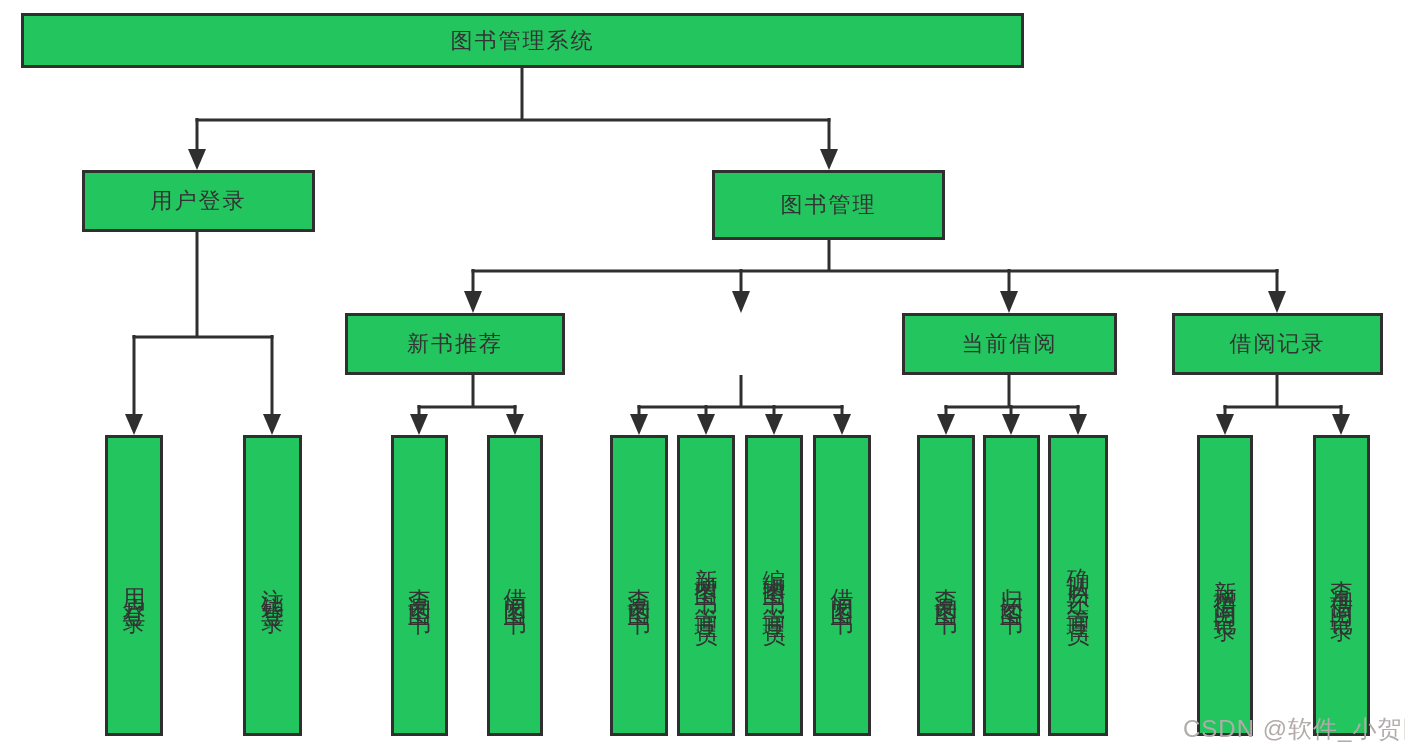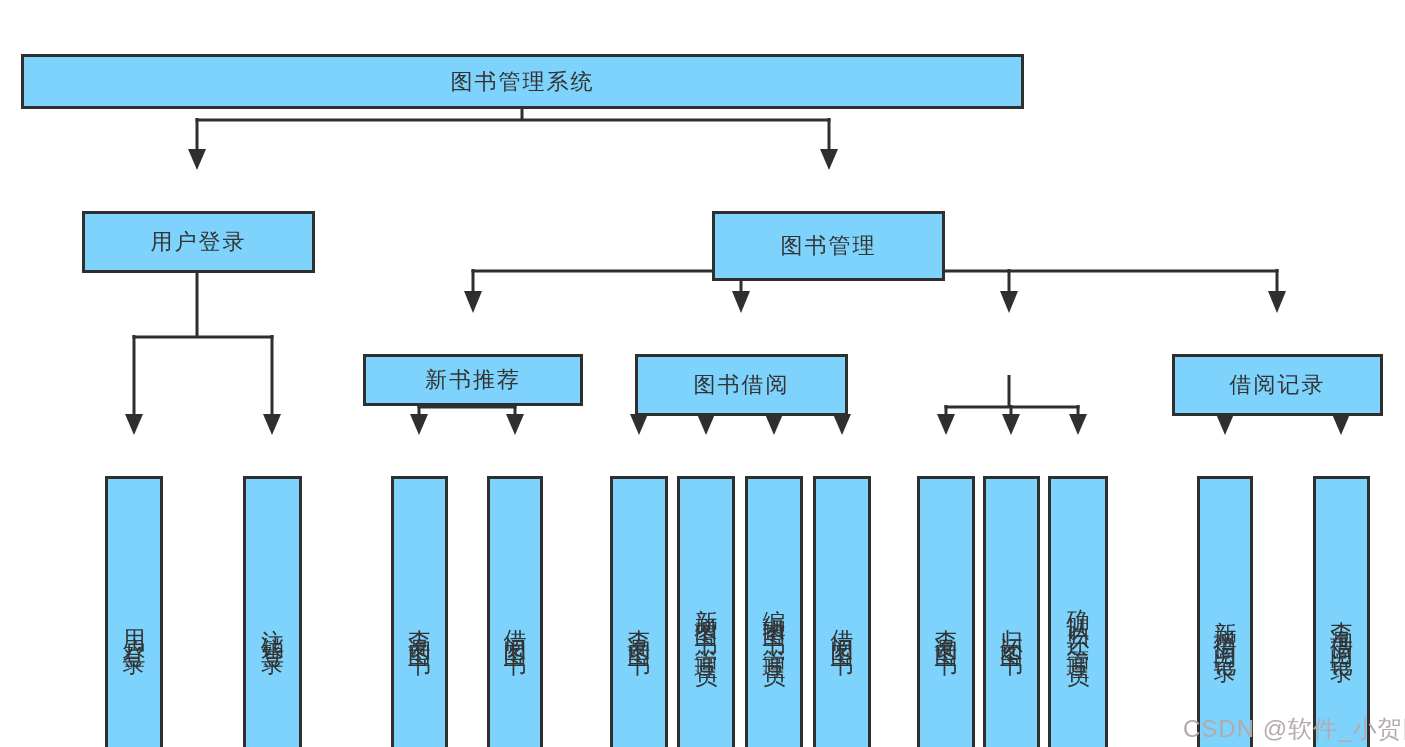--- a/index.html
+++ b/index.html
@@ -9,28 +9,27 @@
     background:#ffffff;
     font-family:"Liberation Sans","DejaVu Sans",sans-serif;
     color:#333333;
     overflow:hidden;
   }
   .connectors{position:absolute;left:0;top:0;width:1405px;height:747px;}
   .node{
     position:absolute;
     box-sizing:border-box;
     border:3px solid #2f2f2f;
-    background:#7dd3fc;
+    background:#22c55e;
     display:flex;align-items:center;justify-content:center;
     font-size:22px;
     letter-spacing:2px;
     color:#333333;
     text-align:left;
     z-index:2;
-    margin-top:41px;
   }
   .node.v{
     writing-mode:vertical-rl;
     text-orientation:mixed;
     font-size:23px;
     letter-spacing:8px;
     line-height:1;
     padding:4px 0;
   }
   .watermark{
@@ -113,22 +112,22 @@
       <path d="M1216,414 L1234,414 L1225,435 Z"></path>
       <path d="M1332,414 L1350,414 L1341,435 Z"></path>
     </g>
   </svg>
 
   <div class="node" style="left:21px;top:13px;width:1003px;height:55px">图书管理系统</div>
 
   <div class="node" style="left:82px;top:170px;width:233px;height:62px">用户登录</div>
   <div class="node" style="left:712px;top:170px;width:233px;height:70px">图书管理</div>
 
-  <div class="node" style="left:363px;top:313px;width:220px;height:52px">新书推荐</div>
-  <div class="node" style="left:635px;top:313px;width:213px;height:62px">图书借阅</div>
+  <div class="node" style="left:345px;top:313px;width:220px;height:62px">新书推荐</div>
+  <div class="node" style="left:902px;top:313px;width:215px;height:62px">当前借阅</div>
   <div class="node" style="left:1172px;top:313px;width:211px;height:62px">借阅记录</div>
 
   <div class="node v" style="left:105px;top:435px;width:58px;height:301px">用户登录</div>
   <div class="node v" style="left:243px;top:435px;width:59px;height:301px">注销登录</div>
 
   <div class="node v" style="left:391px;top:435px;width:57px;height:301px">查询图书</div>
   <div class="node v" style="left:487px;top:435px;width:56px;height:301px">借阅图书</div>
 
   <div class="node v" style="left:610px;top:435px;width:58px;height:301px">查询图书</div>
   <div class="node v" style="left:677px;top:435px;width:58px;height:301px">新增图书（管理员）</div>

